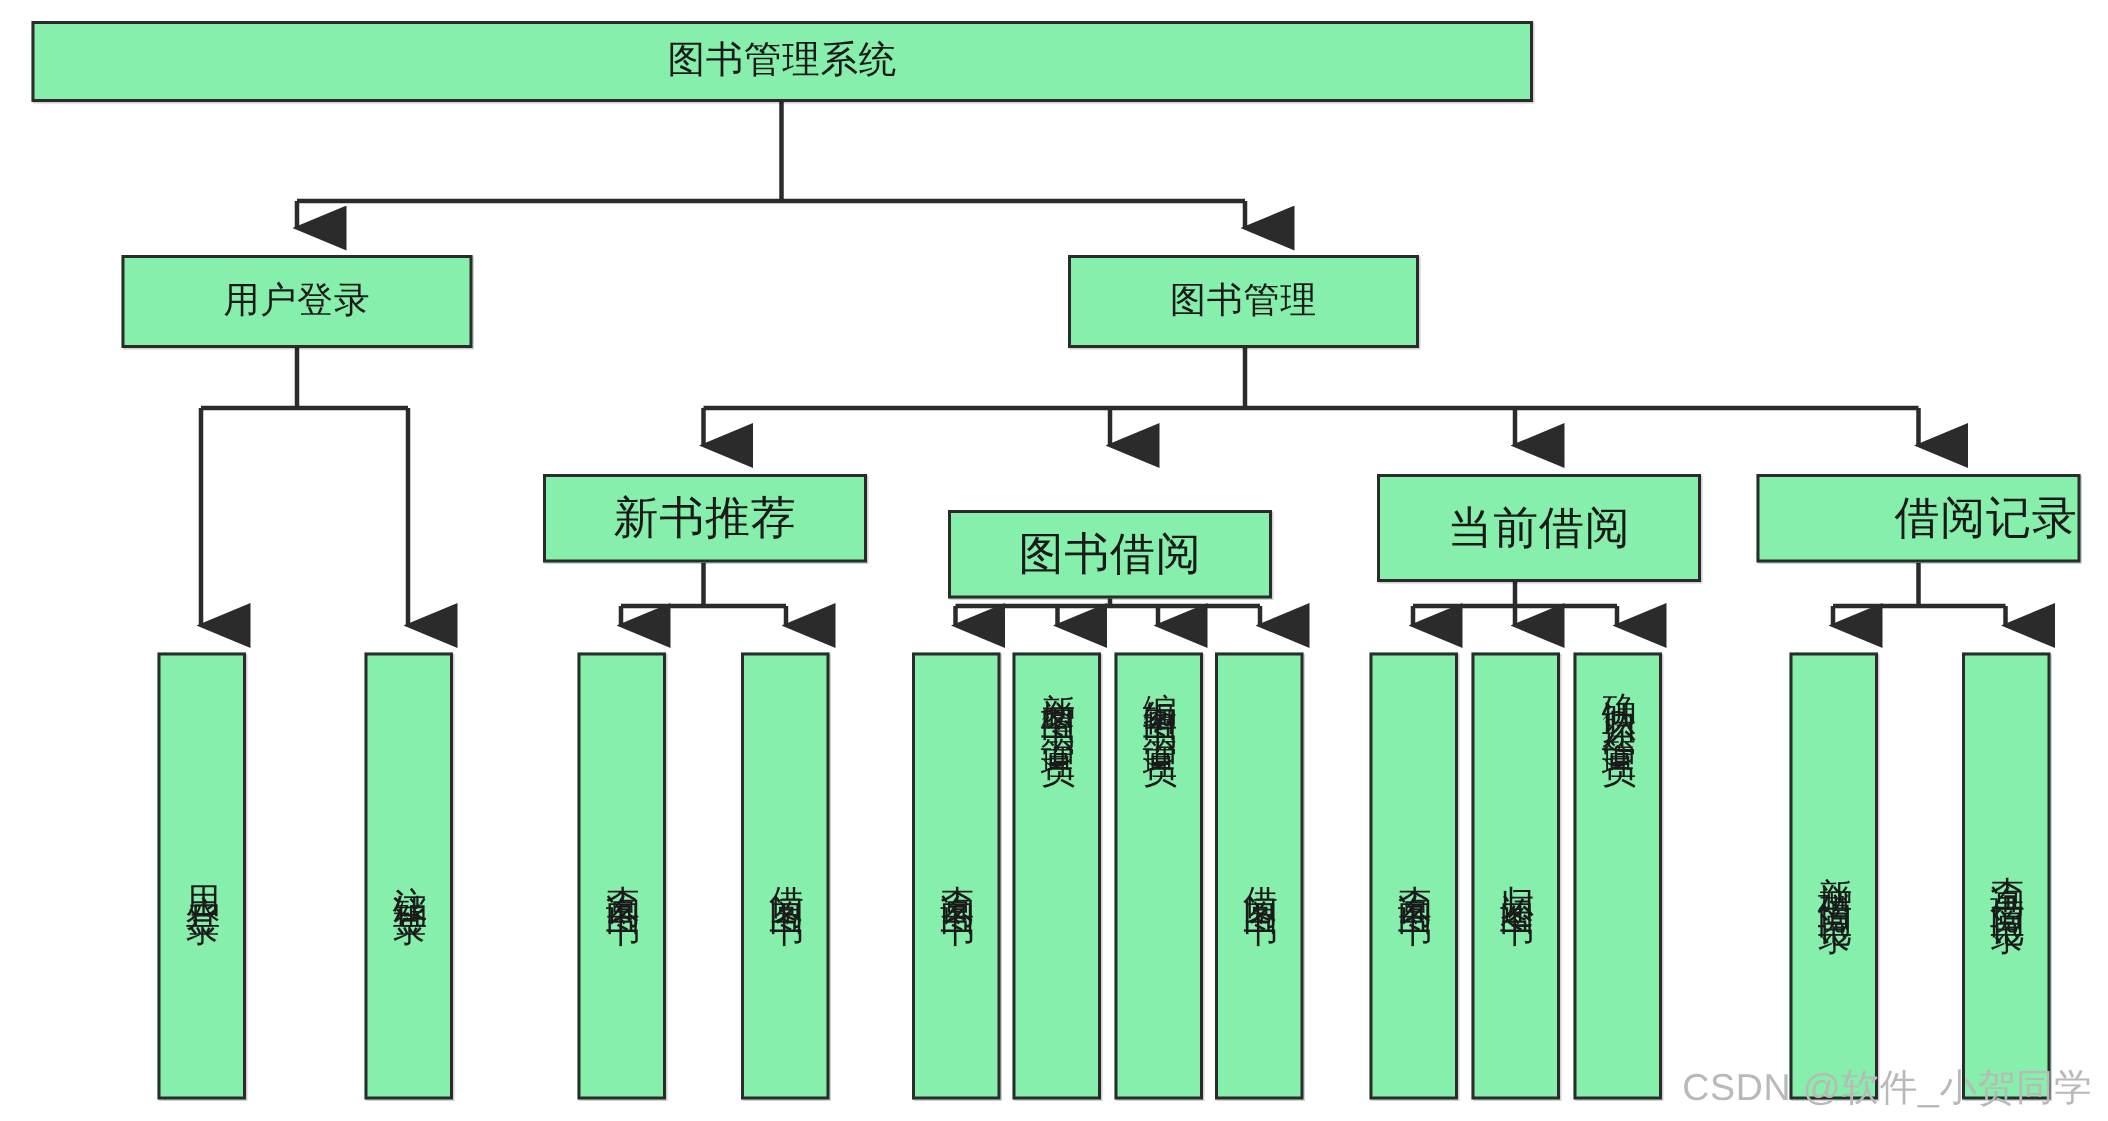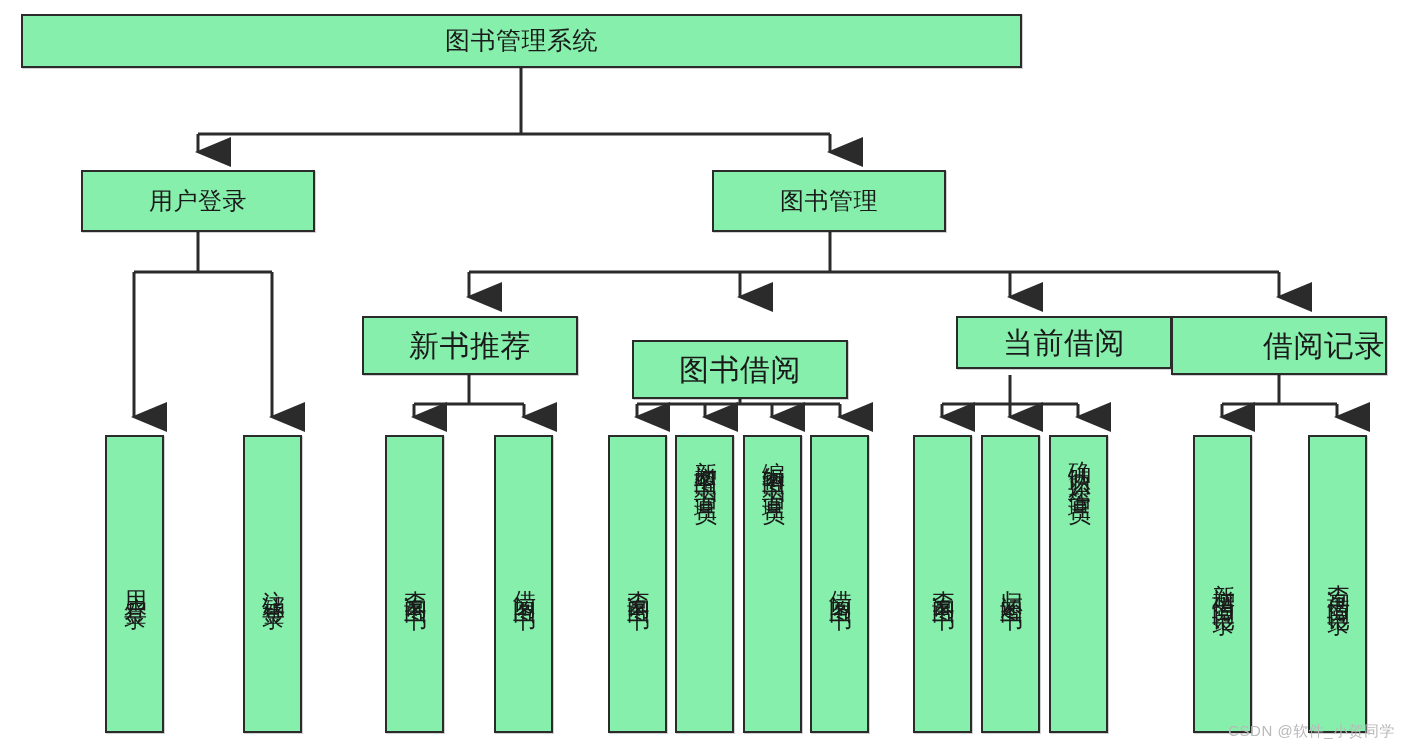--- a/index.html
+++ b/index.html
@@ -73,21 +73,21 @@
     transform: translateX(1px);
   }
   .node.leaf.center-text {
     align-items: center;
     padding-top: 0;
   }
   #watermark {
     position: absolute;
     right: 10px;
     bottom: 6px;
-    font-size: 15px;
+    font-size: 25px;
     color: #b9b9b9;
     letter-spacing: 0.5px;
     z-index: 5;
     white-space: nowrap;
   }
 </style>
 </head>
 <body>
 
 <div id="diagram-root">
@@ -157,21 +157,21 @@
   </div>
 
   <div class="node horiz level3" style="left:362px; top:316px; width:216px; height:59px;">
     <span class="node-label">新书推荐</span>
   </div>
 
   <div class="node horiz level3" style="left:632px; top:316px; width:216px; height:59px;margin-top:24px;">
     <span class="node-label">图书借阅</span>
   </div>
 
-  <div class="node horiz level3" style="left:956px; top:316px; width:216px; height:53px;">
+  <div class="node horiz level3" style="left:918px; top:316px; width:216px; height:72px;">
     <span class="node-label">当前借阅</span>
   </div>
 
   <div class="node horiz level3" style="left:1171px; top:316px; width:216px; height:59px;justify-content:flex-end;">
     <span class="node-label">借阅记录</span>
   </div>
 
   <div class="node leaf center-text" style="left:105px; top:435px; width:59px; height:298px;">
     <span class="node-label">用户登录</span>
   </div>

